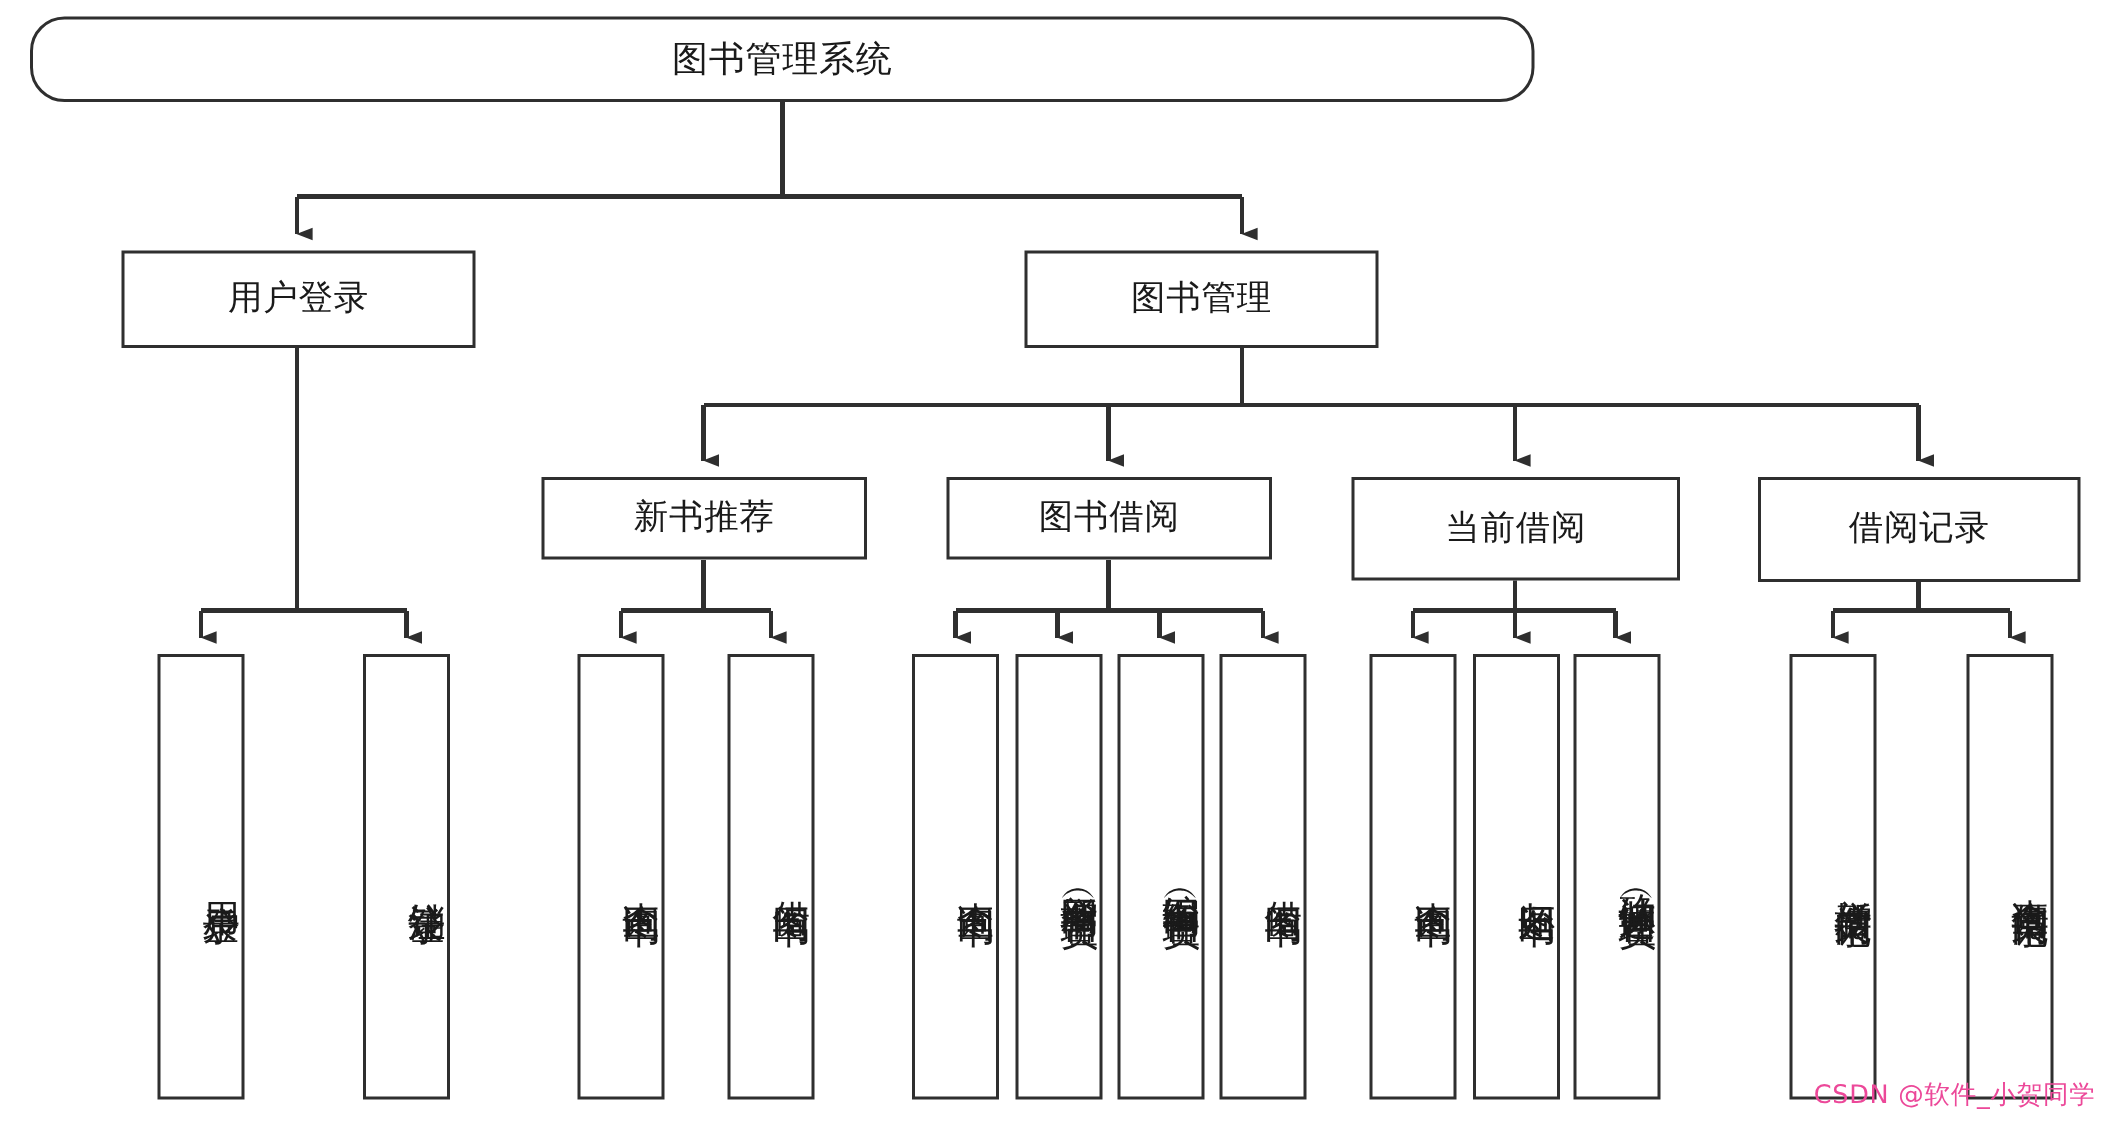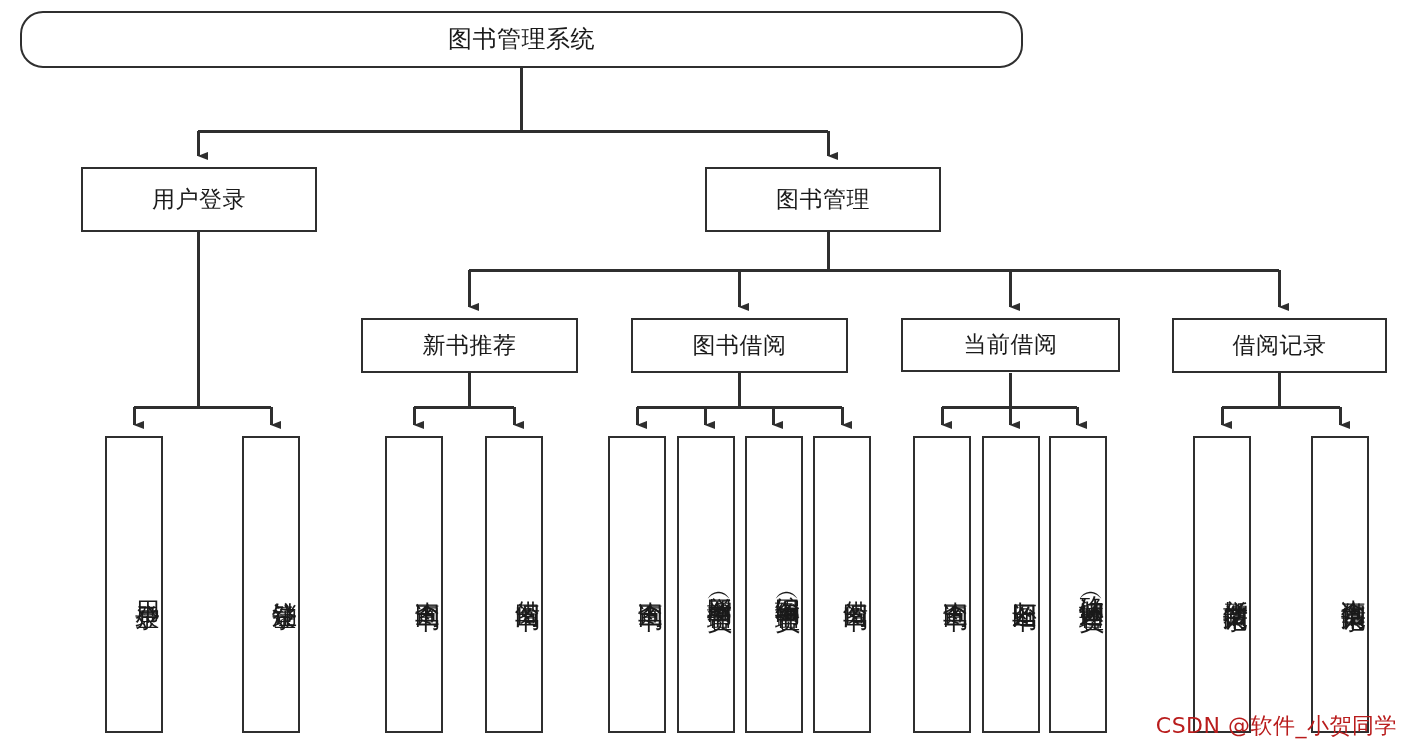--- a/index.html
+++ b/index.html
@@ -60,22 +60,22 @@
   }
   .node-v .label {
     writing-mode: vertical-rl;
     text-orientation: upright;
     white-space: nowrap;
   }
   .watermark {
     position: absolute;
     right: 8px;
     bottom: 6px;
-    font-size: 22px;
-    color: #b91c1c;
+    font-size: 17px;
+    color: #ec4899;
     letter-spacing: 0.5px;
     white-space: nowrap;
     z-index: 5;
   }
 </style>
 </head>
 <body>
 
 <div id="diagram-root">
 
@@ -133,37 +133,37 @@
   </svg>
 
   <div class="node node-h node-root" style="left:20px; top:11px; width:1003px; height:57px;">
     <span class="label">图书管理系统</span>
   </div>
 
   <div class="node node-h" style="left:81px; top:167px; width:236px; height:65px;">
     <span class="label">用户登录</span>
   </div>
 
-  <div class="node node-h" style="left:705px; top:167px; width:236px; height:65px;">
+  <div class="node node-h" style="left:683px; top:167px; width:236px; height:65px;">
     <span class="label">图书管理</span>
   </div>
 
   <div class="node node-h" style="left:631px; top:318px; width:217px; height:55px;">
     <span class="label">图书借阅</span>
   </div>
 
   <div class="node node-h" style="left:361px; top:318px; width:217px; height:55px;">
     <span class="label">新书推荐</span>
   </div>
 
-  <div class="node node-h" style="left:901px; top:318px; width:219px; height:54px;">
+  <div class="node node-h" style="left:901px; top:318px; width:219px; height:69px;">
     <span class="label">当前借阅</span>
   </div>
 
-  <div class="node node-h" style="left:1172px; top:318px; width:215px; height:55px;">
+  <div class="node node-h" style="left:1172px; top:318px; width:215px; height:70px;">
     <span class="label">借阅记录</span>
   </div>
 
   <div class="node node-v" style="left:105px; top:436px; width:58px; height:297px;">
     <span class="label">用户登录</span>
   </div>
 
   <div class="node node-v" style="left:242px; top:436px; width:58px; height:297px;">
     <span class="label">注销登录</span>
   </div>

